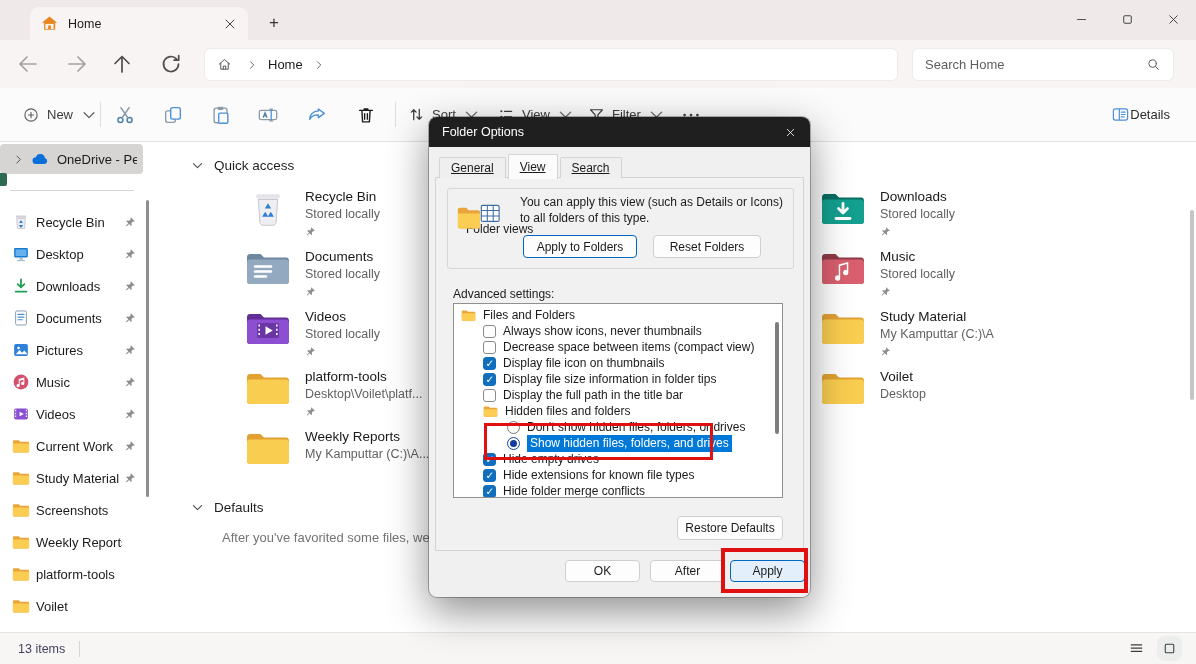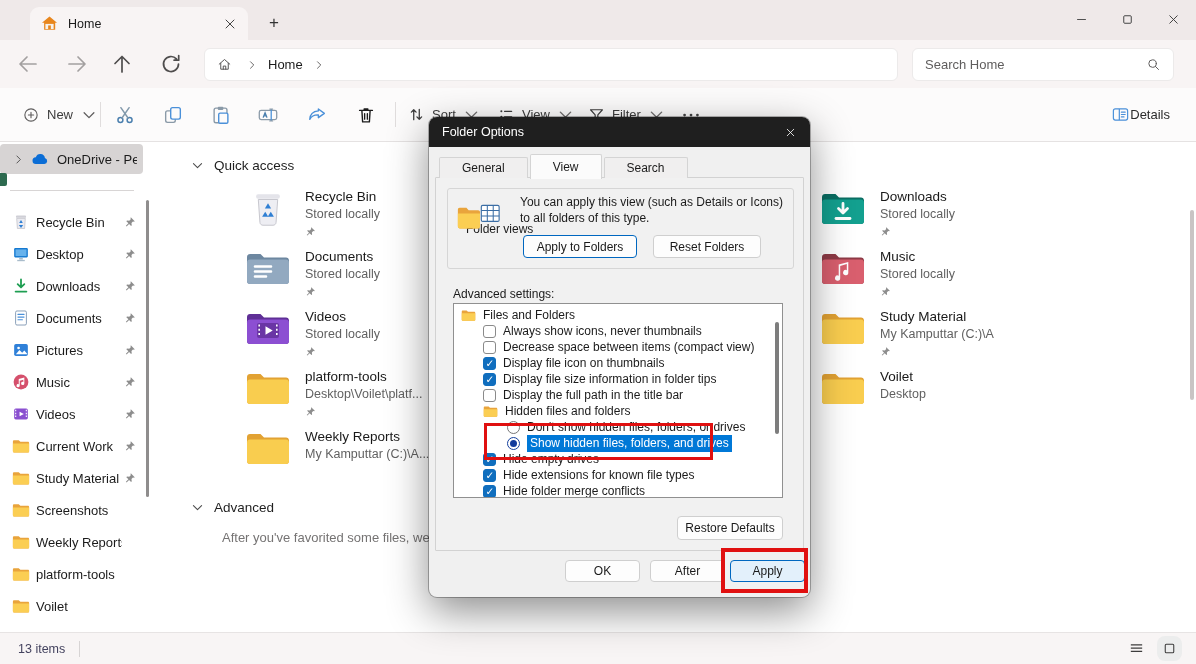--- a/index.html
+++ b/index.html
@@ -80,21 +80,21 @@
   #statusbar .right { margin-left:auto; display:flex; gap:16px; align-items:center; }
   .stico { width:17px; height:17px; color:#3d3d3d; padding:0; }
   .stico.sel { background:#eceded; border-radius:4px; box-shadow:0 0 0 4px #eceded; }
 
   
   #dialog { position:absolute; left:429px; top:117px; width:381px; height:480px; background:#f0f0f0; border-radius:8px; box-shadow:0 14px 42px rgba(0,0,0,.45),0 0 0 1px rgba(0,0,0,.28); z-index:40; font-size:12px; }
   #dlg-titlebar { height:30px; background:#1f1f1f; color:#fff; border-radius:8px 8px 0 0; display:flex; align-items:center; padding:0 13px; }
   #dlg-title { font-size:12.5px; }
   #dlg-close { margin-left:auto; width:13px; height:13px; color:#fff; }
   #dlg-tabs { position:absolute; left:10px; top:37px; display:flex; align-items:flex-end; z-index:3; }
-  .dlg-tab { height:21px; padding:3px 22px 0; background:#f0efef; border:1px solid #d4d4d4; border-bottom:none; margin-right:2px; font-size:12px; border-radius:2px 2px 0 0; }
+  .dlg-tab { height:21px; padding:3px 11px 0; background:#f0efef; border:1px solid #d4d4d4; border-bottom:none; margin-right:2px; font-size:12px; border-radius:2px 2px 0 0;text-decoration:underline; }
   .dlg-tab.active { height:25px; padding-top:5px; background:#fbfbfb; position:relative; margin-bottom:-1px; z-index:4; }
   #dlg-page { position:absolute; left:6px; top:60px; width:369px; height:374px; border:1px solid #d2d2d2; background:#f1f1f1; border-radius:1px; }
   .dabs { position:absolute; }
 
   #groupbox { left:18px; top:71px; width:347px; height:81px; border:1px solid #d6d6d6; border-radius:3px; }
   #gb-legend { left:33px; top:65px; background:#f1f1f1; padding:0 4px;margin-top:40px; }
   #fv-icon { left:27px; top:82px; width:45px; height:40px; }
   #fv-desc { left:91px; top:78px; width:270px; line-height:15.5px; }
   .dbtn { position:absolute; display:flex; align-items:center; justify-content:center; background:#fdfdfd; border:1px solid #cfcfcf; border-radius:4px; font-size:12px; color:#1a1a1a; }
   #btn-applyfolders { left:94px; top:118px; width:114px; height:23px; border-color:#0067c0; }
@@ -683,21 +683,21 @@
           </div>
         </div>
     </div>
 
     <div class="sec-header" id="fav-header">
       <span class="icon chev">
           <svg viewBox="0 0 24 24">
             <path d="M5.5 9l6.5 6.5L18.5 9" fill="none" stroke="currentColor" stroke-linecap="round" stroke-linejoin="round" stroke-width="1.7"></path>
           </svg>
         </span>
-      <span class="sec-title">Advanced</span>
+      <span class="sec-title">Defaults</span>
     </div>
     <div id="fav-empty">After you've favorited some files, we'll show them here.</div>
     <div id="content-scroll"></div>
   </div>
 </div>
 
 <div id="statusbar">
   <span id="items-count">13 items</span>
   <span id="sb-vr"></span>
   <div class="right">

